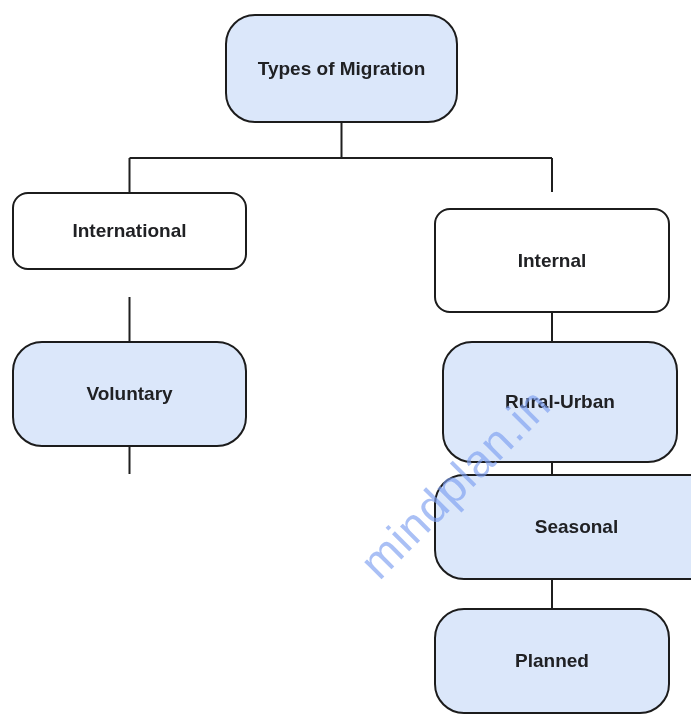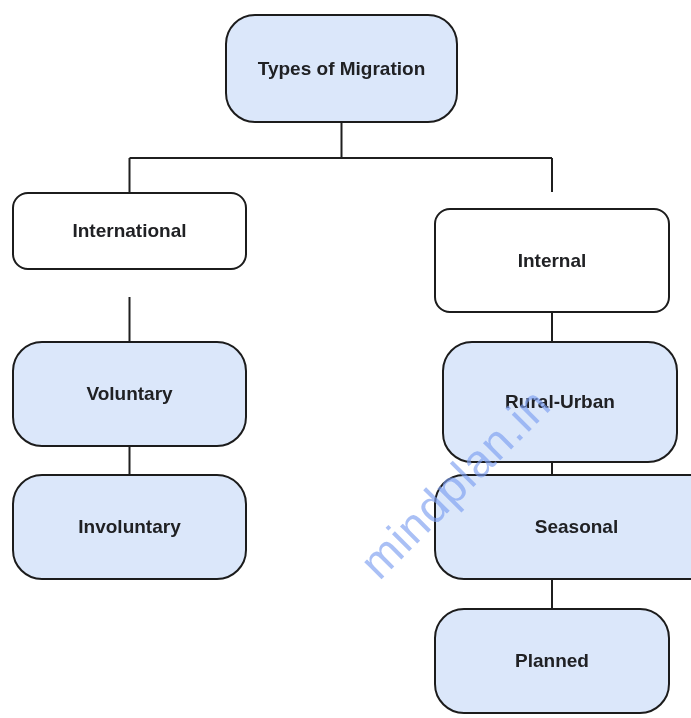--- a/index.html
+++ b/index.html
@@ -95,23 +95,20 @@
   </div>
 
   <div id="node-internal" class="node white bold">
     <span>Internal</span>
   </div>
 
   <div id="node-voluntary" class="node blue">
     <span>Voluntary</span>
   </div>
 
-  <div id="node-involuntary" class="node blue">
-    <span>Involuntary</span>
-  </div>
 
   <div id="node-rural-urban" class="node blue">
     <span>Rural-Urban</span>
   </div>
 
   <div id="node-seasonal" class="node blue">
     <span>Seasonal</span>
   </div>
 
   <div id="node-planned" class="node blue">

